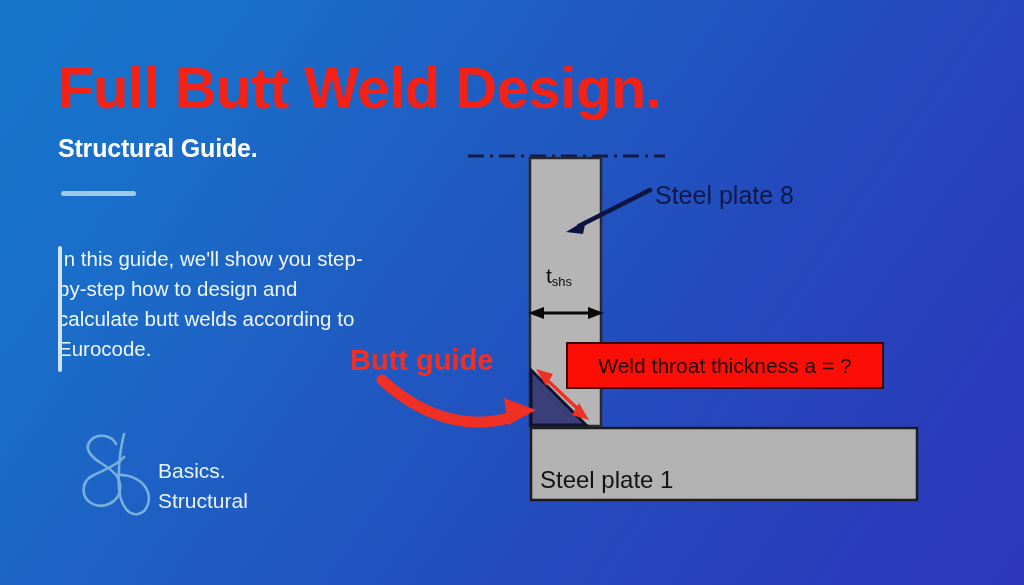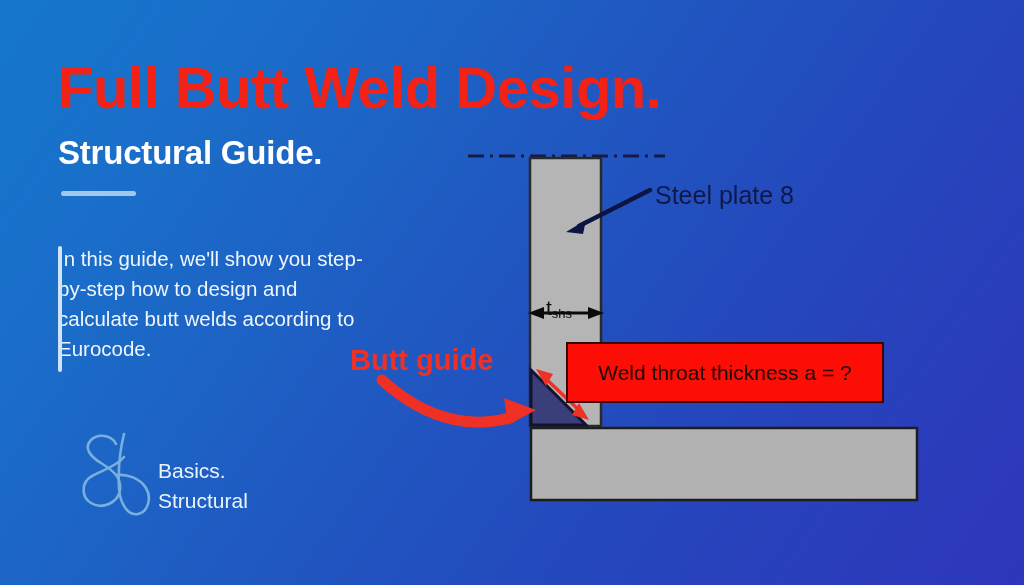--- a/index.html
+++ b/index.html
@@ -31,21 +31,21 @@
     font-weight: bold;
     color: #f32217;
     letter-spacing: -0.5px;
     white-space: nowrap;
     line-height: 1;
   }
   .subtitle {
     position: absolute;
     left: 58px;
     top: 136px;
-    font-size: 33px;
+    font-size: 25px;
     font-weight: bold;
     color: #ffffff;
     letter-spacing: -0.2px;
     white-space: nowrap;
     line-height: 1;
   }
   .accent-rule {
     position: absolute;
     left: 61px;
     top: 191px;
@@ -134,38 +134,38 @@
     left: 350px;
     top: 344px;
     font-size: 29px;
     font-weight: bold;
     color: #ee3124;
     white-space: nowrap;
   }
   .t-label {
     position: absolute;
     left: 546px;
-    top: 296px;
+    top: 264px;
     font-size: 21px;
     color: #0b0b0b;
     white-space: nowrap;
   }
   .t-label sub {
     font-size: 13px;
     vertical-align: baseline;
     position: relative;
     top: 3px;
   }
 
   .throat-box {
     position: absolute;
     left: 566px;
     top: 342px;
     width: 318px;
-    height: 61px;
+    height: 47px;
     background: #fc0d06;
     border: 2.5px solid #3a0604;
     box-sizing: border-box;
     display: flex;
     align-items: center;
     justify-content: center;
   }
   .throat-box span {
     font-size: 21px;
     color: #1c0a08;
@@ -233,20 +233,21 @@
     </g>
 
     <g>
       <path d="M382 380 C430 424, 478 428, 512 417" fill="none" stroke="#ee3124" stroke-width="11" stroke-linecap="round"></path>
       <polygon points="536,410 504,398 508,425" fill="#ee3124"></polygon>
     </g>
   </svg>
 
   <div class="plate2-label">Steel plate 8</div>
 
+  <div class="plate1-label">Steel plate 1</div>
 
   <div class="buttweld-label">Butt guide</div>
 
   <div class="t-label"><span>t</span><sub>shs</sub></div>
 
   <div class="throat-box">
     <span>Weld throat thickness a = ?</span>
   </div>
 
 </div>

